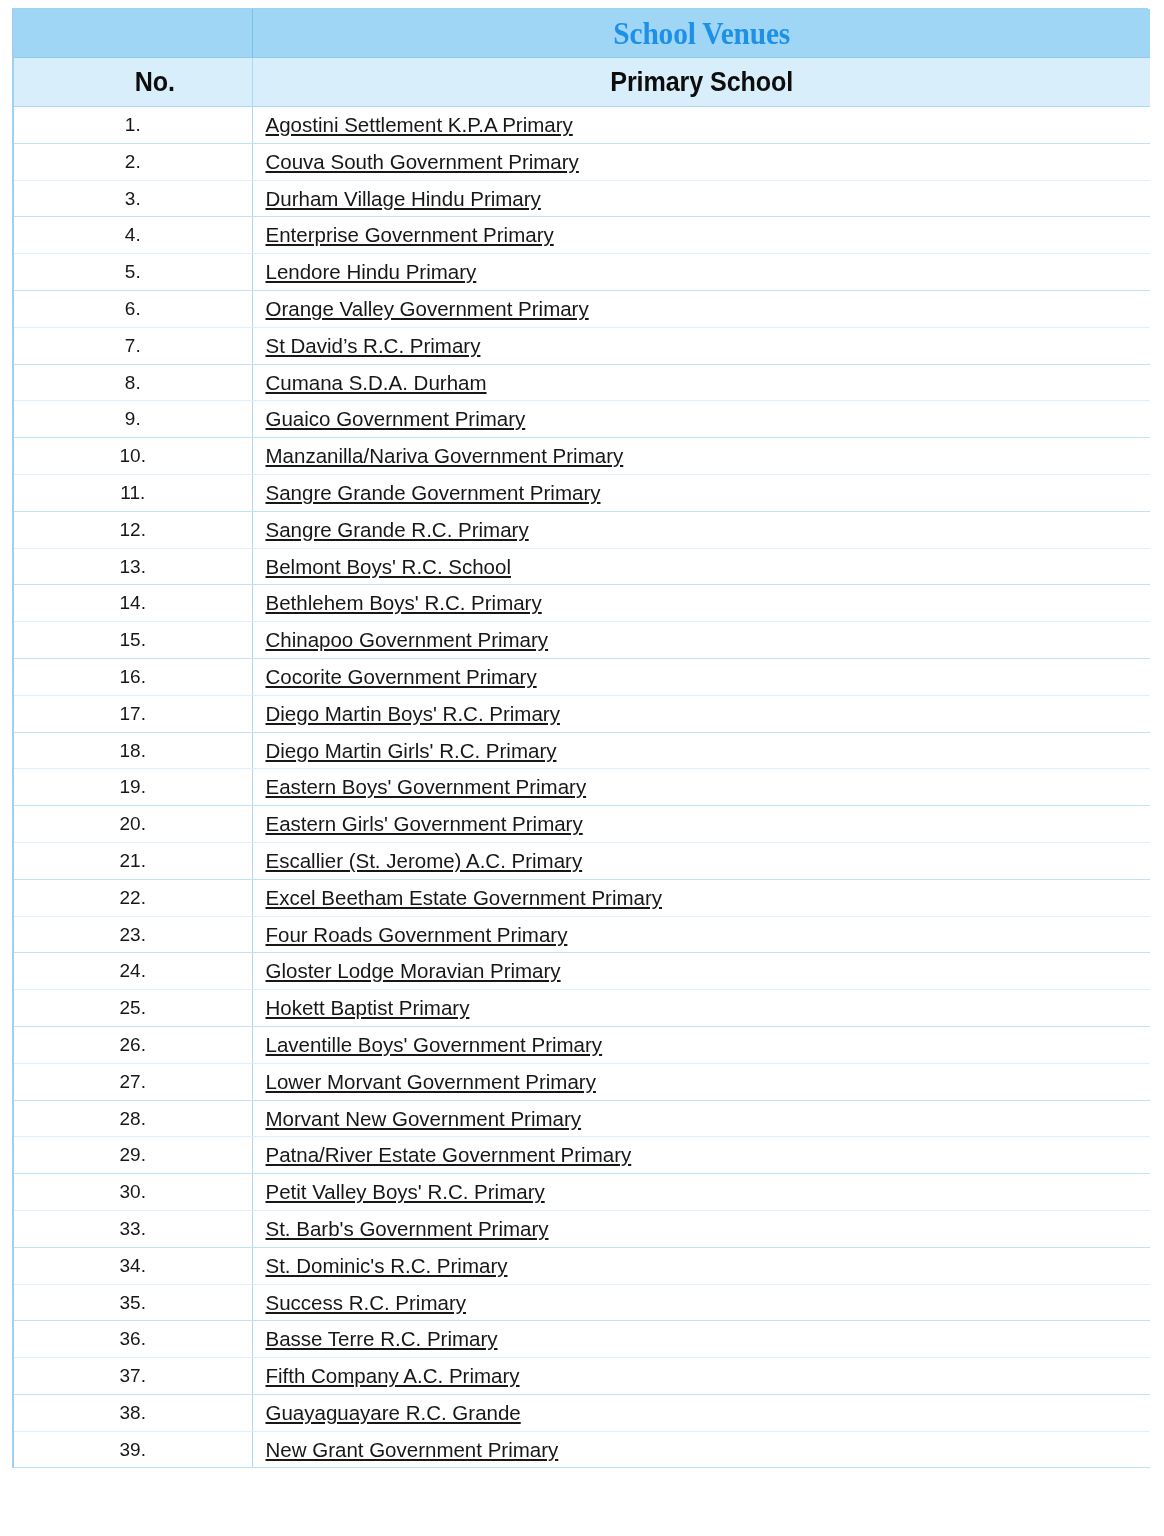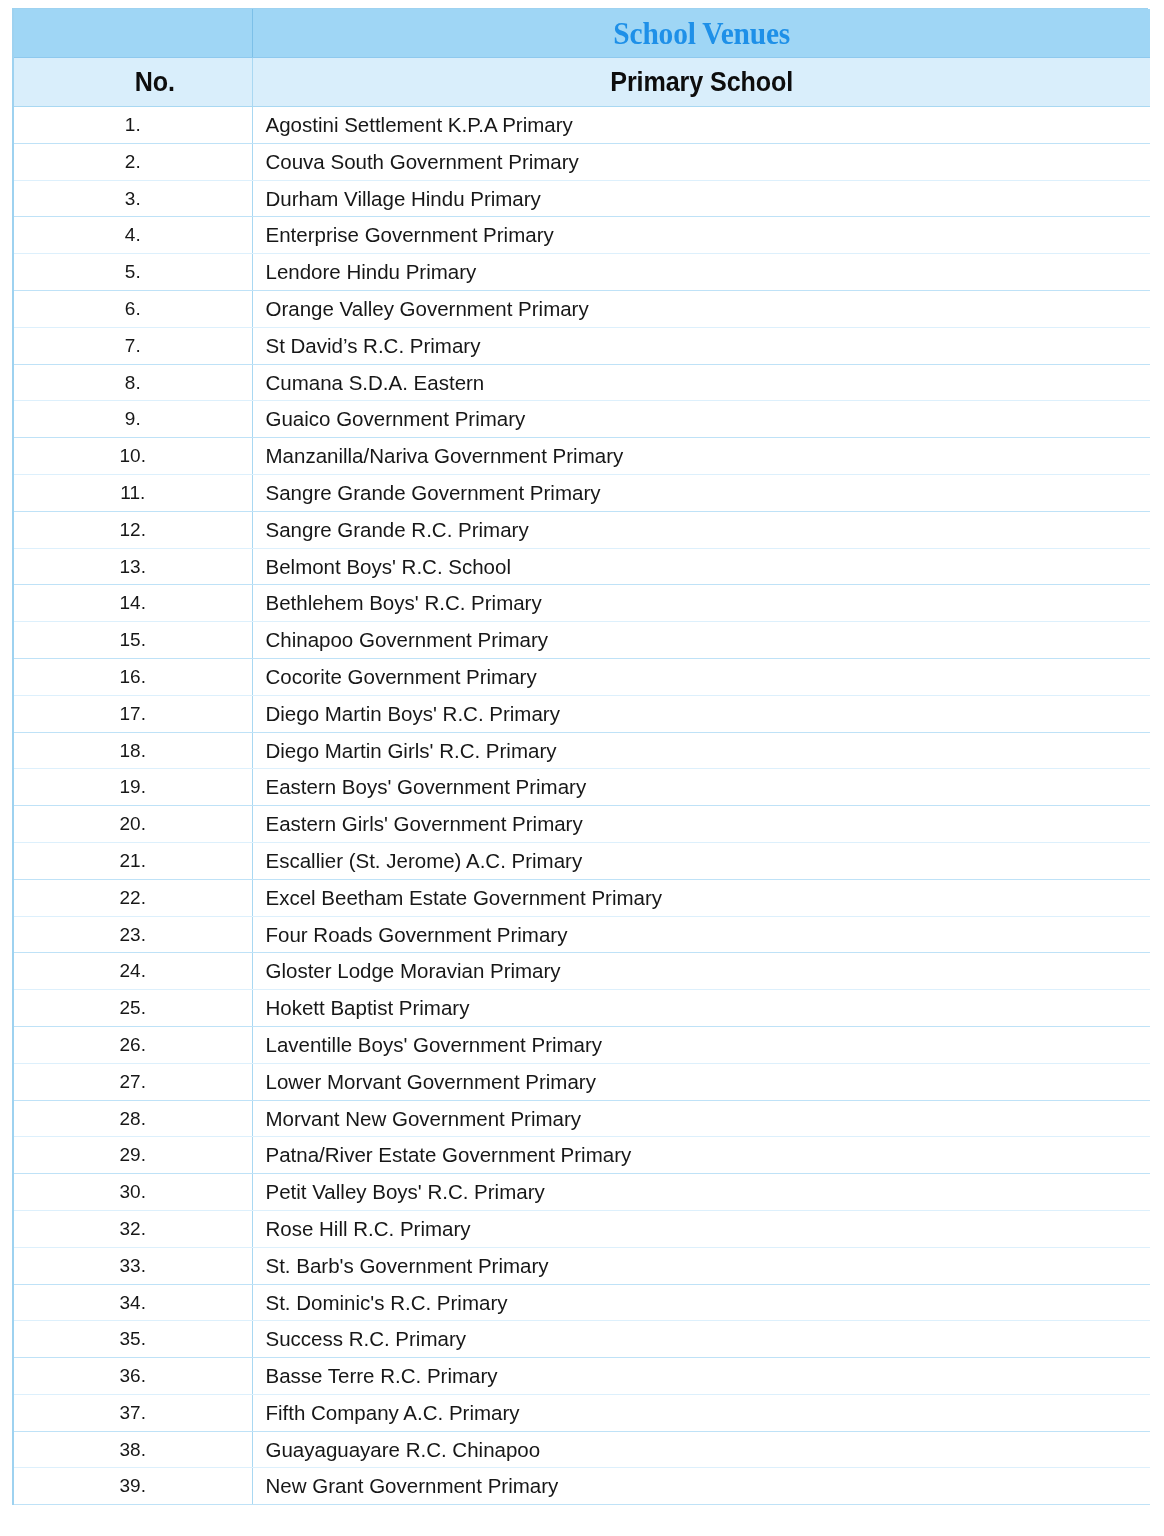--- a/index.html
+++ b/index.html
@@ -108,20 +108,21 @@
     display: block;
   }
   .name-text {
     font-size: 20.5px;
     color: #171717;
     line-height: 35.8px;
     display: block;
     padding-left: 13px;
     white-space: nowrap;
     overflow: hidden;
+    text-decoration: underline;
   }
 </style>
 </head>
 <body>
 
 <div id="table-wrap">
   <table class="venues">
     <colgroup>
       <col class="c-no">
       <col class="c-name">
@@ -196,21 +197,21 @@
           </td>
           <td class="name-cell">
             <span class="name-text">St David’s R.C. Primary</span>
           </td>
         </tr>
         <tr class="data-row alt">
           <td class="no-cell">
             <span class="num-text">8.</span>
           </td>
           <td class="name-cell">
-            <span class="name-text">Cumana S.D.A. Eastern</span>
+            <span class="name-text">Cumana S.D.A. Durham</span>
           </td>
         </tr>
         <tr class="data-row">
           <td class="no-cell">
             <span class="num-text">9.</span>
           </td>
           <td class="name-cell">
             <span class="name-text">Guaico Government Primary</span>
           </td>
         </tr>
@@ -375,28 +376,20 @@
           </td>
         </tr>
         <tr class="data-row alt">
           <td class="no-cell">
             <span class="num-text">30.</span>
           </td>
           <td class="name-cell">
             <span class="name-text">Petit Valley Boys' R.C. Primary</span>
           </td>
         </tr>
-        <tr class="data-row alt">
-          <td class="no-cell">
-            <span class="num-text">32.</span>
-          </td>
-          <td class="name-cell">
-            <span class="name-text">Rose Hill R.C. Primary</span>
-          </td>
-        </tr>
         <tr class="data-row">
           <td class="no-cell">
             <span class="num-text">33.</span>
           </td>
           <td class="name-cell">
             <span class="name-text">St. Barb's Government Primary</span>
           </td>
         </tr>
         <tr class="data-row alt">
           <td class="no-cell">
@@ -428,21 +421,21 @@
           </td>
           <td class="name-cell">
             <span class="name-text">Fifth Company A.C. Primary</span>
           </td>
         </tr>
         <tr class="data-row alt">
           <td class="no-cell">
             <span class="num-text">38.</span>
           </td>
           <td class="name-cell">
-            <span class="name-text">Guayaguayare R.C. Chinapoo</span>
+            <span class="name-text">Guayaguayare R.C. Grande</span>
           </td>
         </tr>
         <tr class="data-row">
           <td class="no-cell">
             <span class="num-text">39.</span>
           </td>
           <td class="name-cell">
             <span class="name-text">New Grant Government Primary</span>
           </td>
         </tr>

